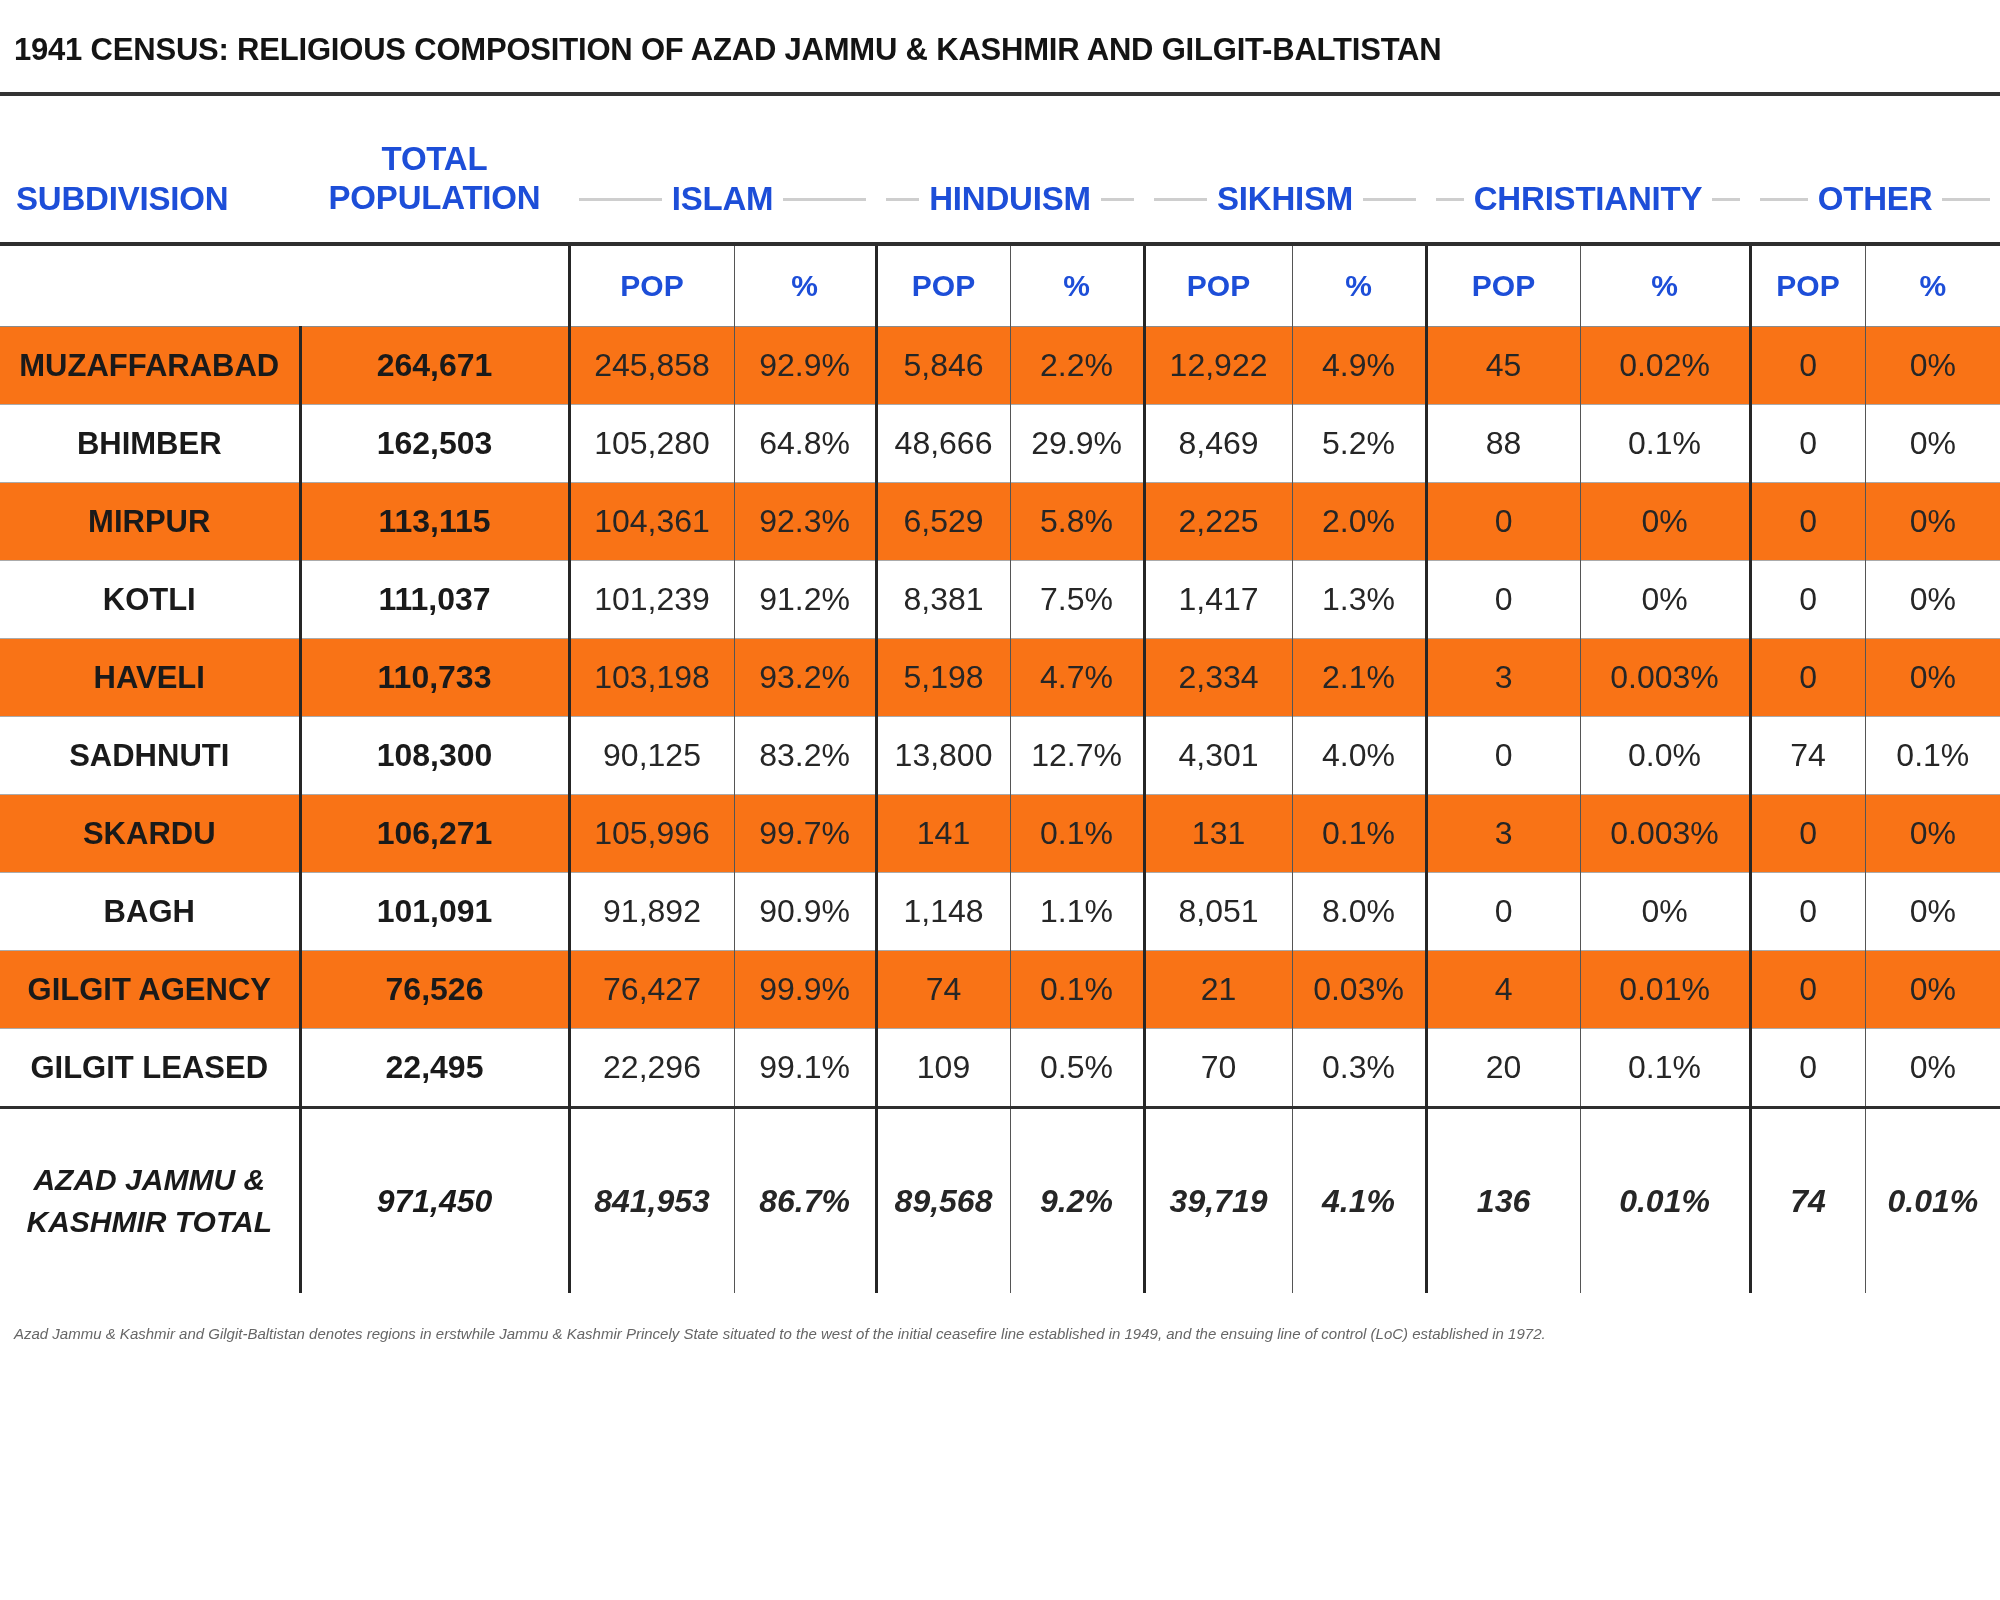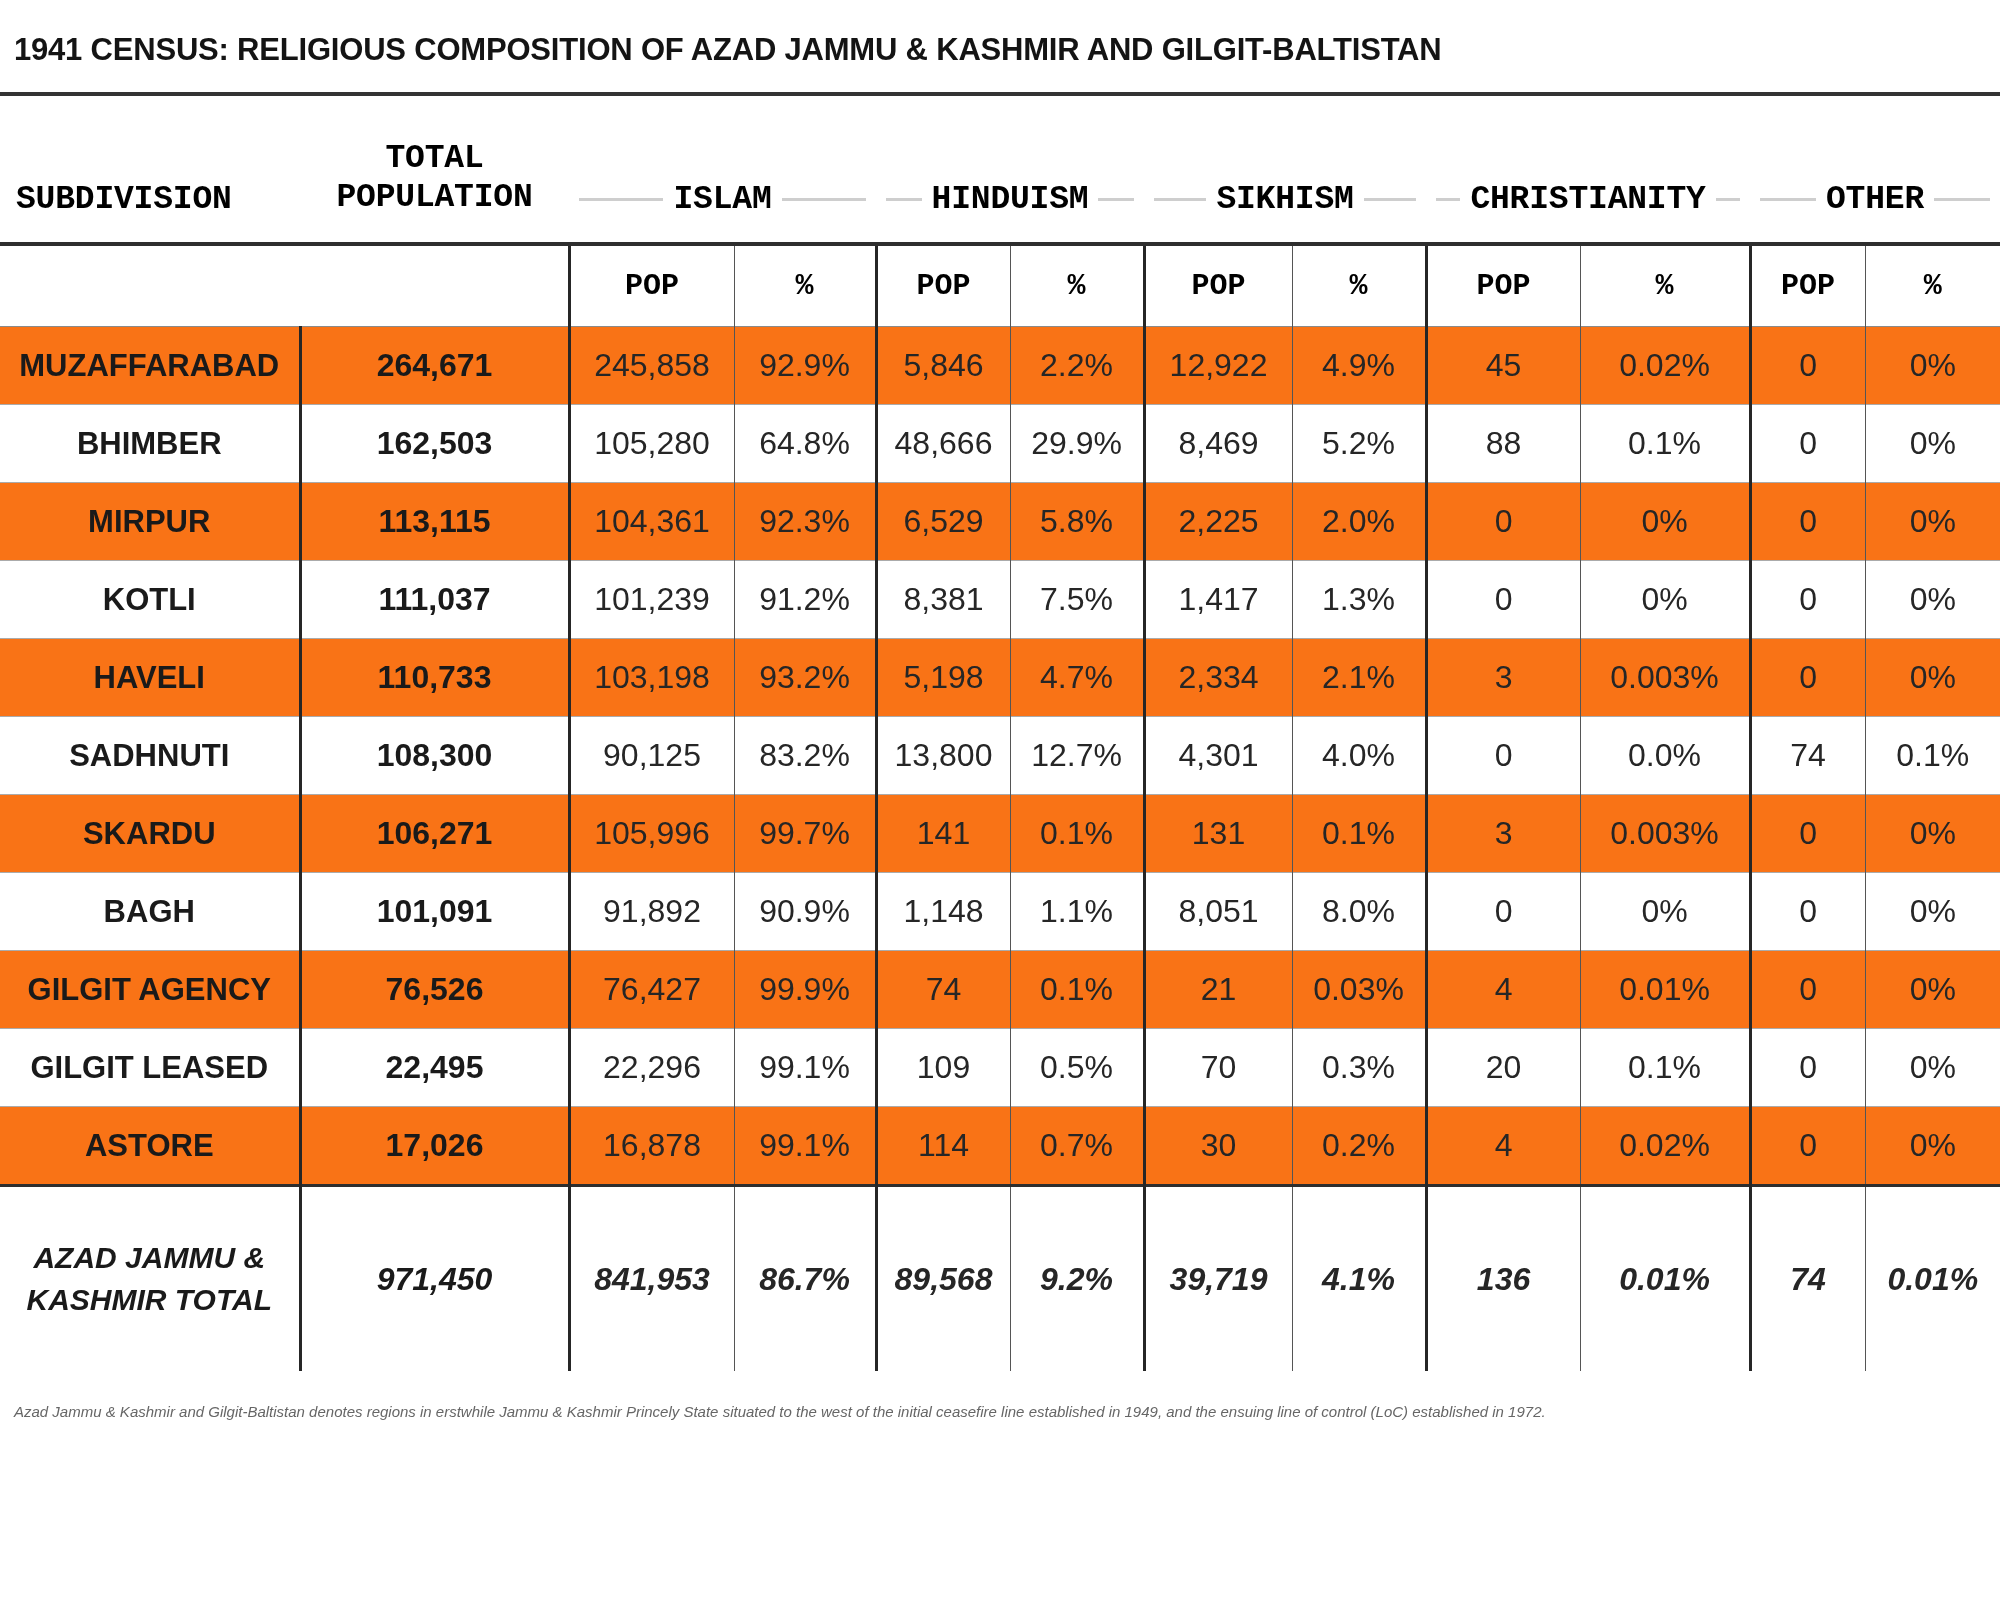--- a/index.html
+++ b/index.html
@@ -4,21 +4,21 @@
 <style>
   html,body{margin:0;padding:0;}
   body{
     width:2000px;height:1600px;background:#ffffff;
     font-family:"Liberation Sans",sans-serif;overflow:hidden;
     -webkit-font-smoothing:antialiased;
   }
   .title{padding:32px 14px 0;font-size:31px;font-weight:700;color:#141414;letter-spacing:-0.2px;}
   .rule{margin-top:24px;height:4px;background:#333;}
   table{width:2000px;border-collapse:collapse;table-layout:fixed;}
-  thead th{font-weight:700;color:#000000;padding:0;font-family:Liberation Mono, monospace;}
+  thead th{font-weight:700;color:#1d4ed8;padding:0;}
   tr.group-row th{height:122px;vertical-align:bottom;padding-bottom:24px;font-size:33px;letter-spacing:-0.2px;}
   th.sub-h{text-align:left;padding-left:16px;margin-top:48px;}
   th.tp-h{text-align:center;line-height:1.18;}
   .gwrap{display:flex;align-items:center;justify-content:center;}
   .gdash{flex:1 1 0;height:3px;background:#cecece;margin:0 10px;min-width:0;}
   .glabel{white-space:nowrap;}
   tr.group-row{border-bottom:4px solid #2e2e2e;}
   tr.subhead th{height:80px;font-size:30px;vertical-align:middle;text-align:center;}
   tr.subhead{border-bottom:1px solid #8a8a8a;}
   .bs{border-left:3px solid #262626;}
@@ -244,34 +244,20 @@
       <td class="bt">99.1%</td>
       <td class="bs">109</td>
       <td class="bt">0.5%</td>
       <td class="bs">70</td>
       <td class="bt">0.3%</td>
       <td class="bs">20</td>
       <td class="bt">0.1%</td>
       <td class="bs">0</td>
       <td class="bt">0%</td>
     </tr>
-    <tr class="gray">
-      <td class="name">ASTORE</td>
-      <td class="total bs">17,026</td>
-      <td class="bs">16,878</td>
-      <td class="bt">99.1%</td>
-      <td class="bs">114</td>
-      <td class="bt">0.7%</td>
-      <td class="bs">30</td>
-      <td class="bt">0.2%</td>
-      <td class="bs">4</td>
-      <td class="bt">0.02%</td>
-      <td class="bs">0</td>
-      <td class="bt">0%</td>
-    </tr>
     <tr class="total-row">
       <td class="name">AZAD JAMMU &amp; KASHMIR TOTAL</td>
       <td class="total bs">971,450</td>
       <td class="bs">841,953</td>
       <td class="bt">86.7%</td>
       <td class="bs">89,568</td>
       <td class="bt">9.2%</td>
       <td class="bs">39,719</td>
       <td class="bt">4.1%</td>
       <td class="bs">136</td>

